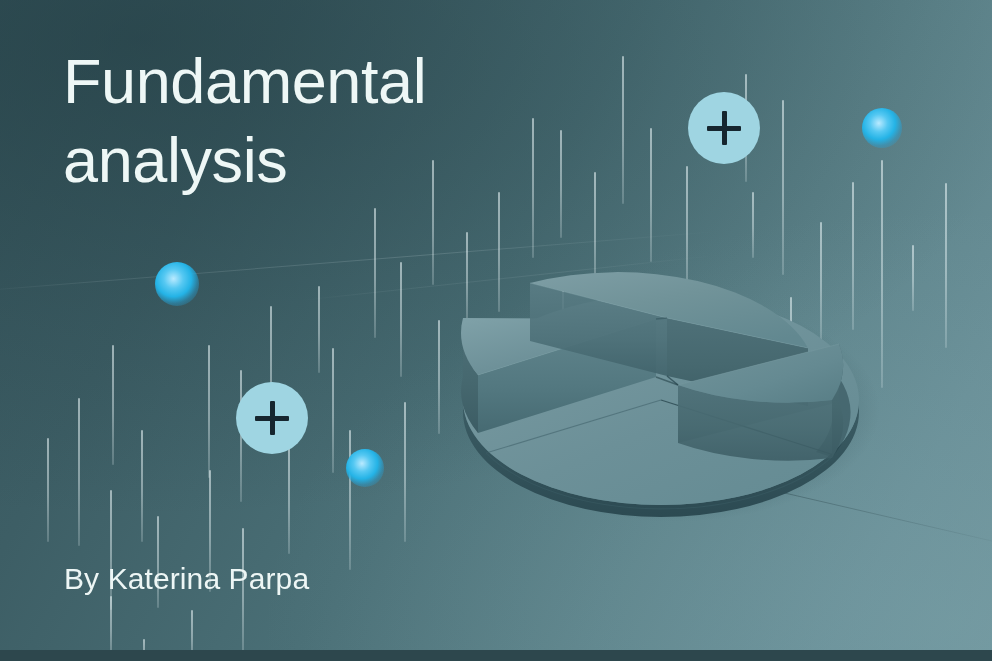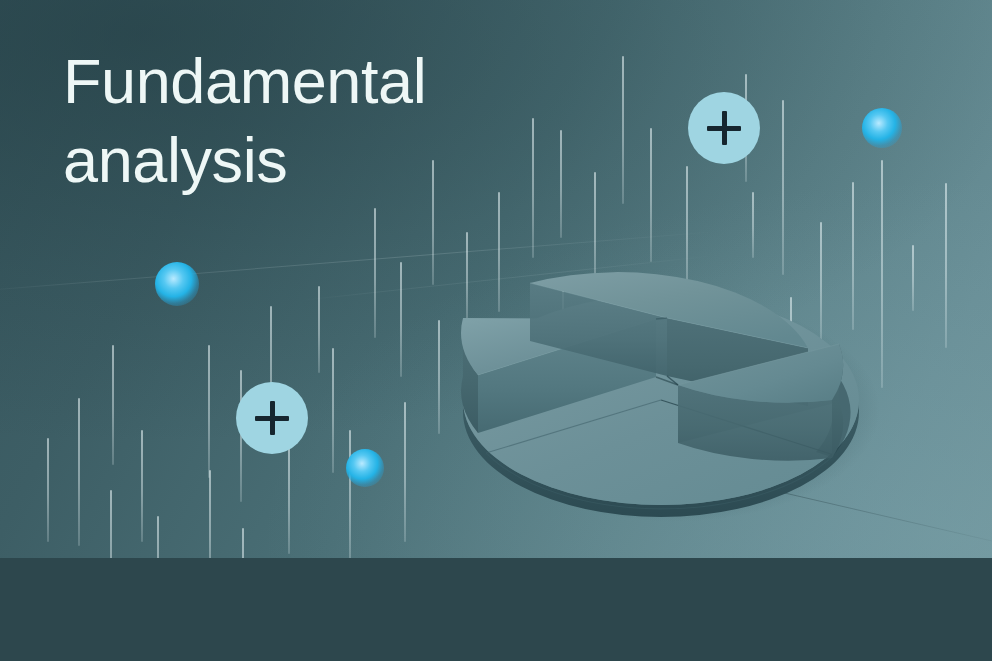--- a/index.html
+++ b/index.html
@@ -8,21 +8,21 @@
     padding: 0;
     background: #2d474d;
   }
   body {
     font-family: "Liberation Sans", sans-serif;
   }
 
   #canvas {
     position: relative;
     width: 992px;
-    height: 558px;
+    height: 650px;
     overflow: hidden;
     background: #3c5d64;
   }
 
   
   .bg-base {
     position: absolute;
     inset: 0;
     background:
       linear-gradient(118deg,
@@ -311,14 +311,15 @@
         <span class="ph" style="background: rgb(22, 38, 47);"></span>
       </div>
       <div class="plus-badge" style="left: 236px; top: 382px; width: 72px; height: 72px; background: rgb(159, 213, 226);">
         <span class="pv" style="background: rgb(22, 38, 47);"></span>
         <span class="ph" style="background: rgb(22, 38, 47);"></span>
       </div>
     </div>
 
   <div class="title">Fundamental
 analysis</div>
+  <div class="byline">By Katerina Parpa</div>
 
 </div>
 
 </body></html>

